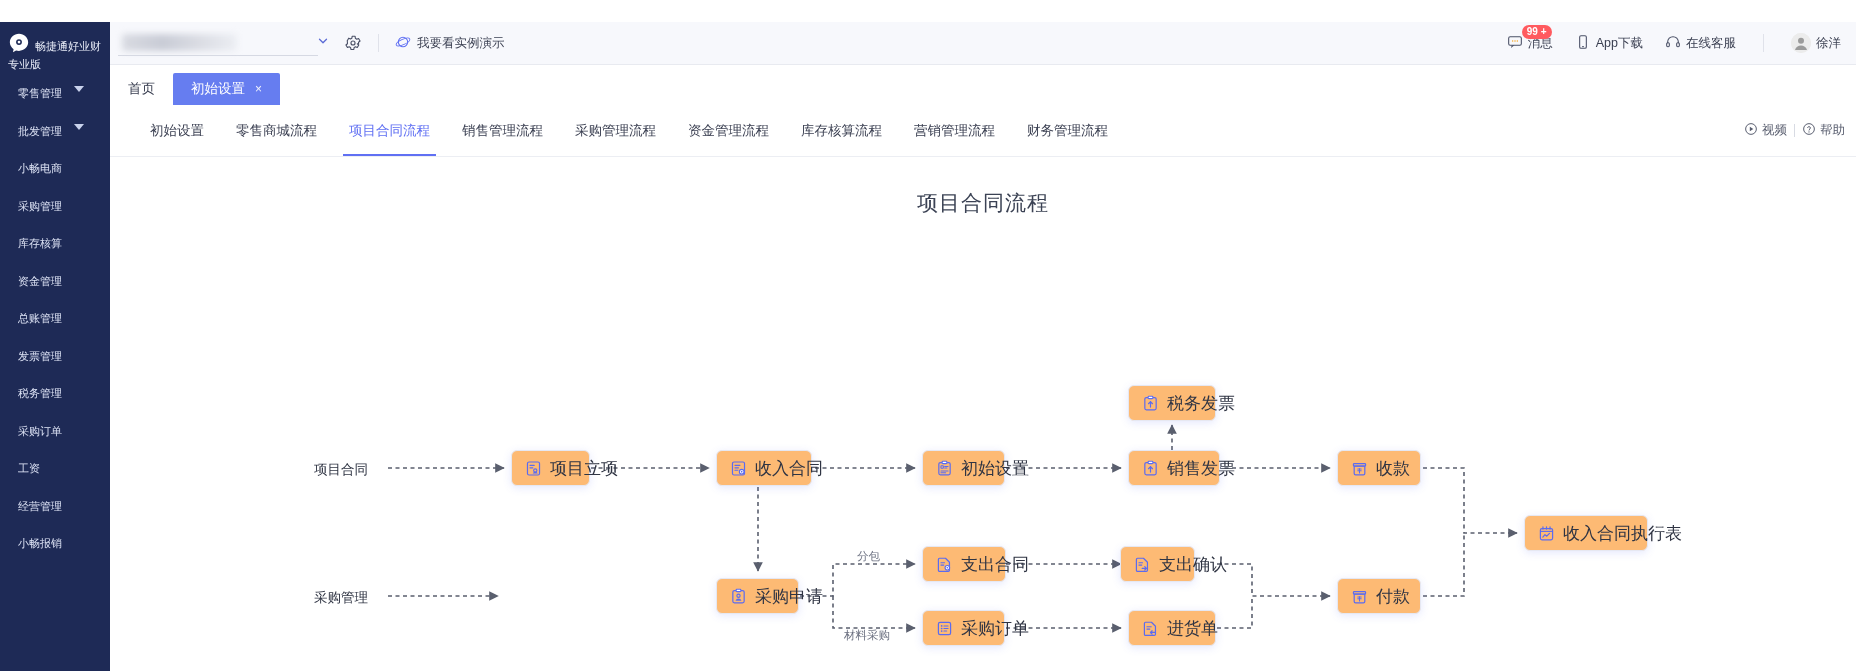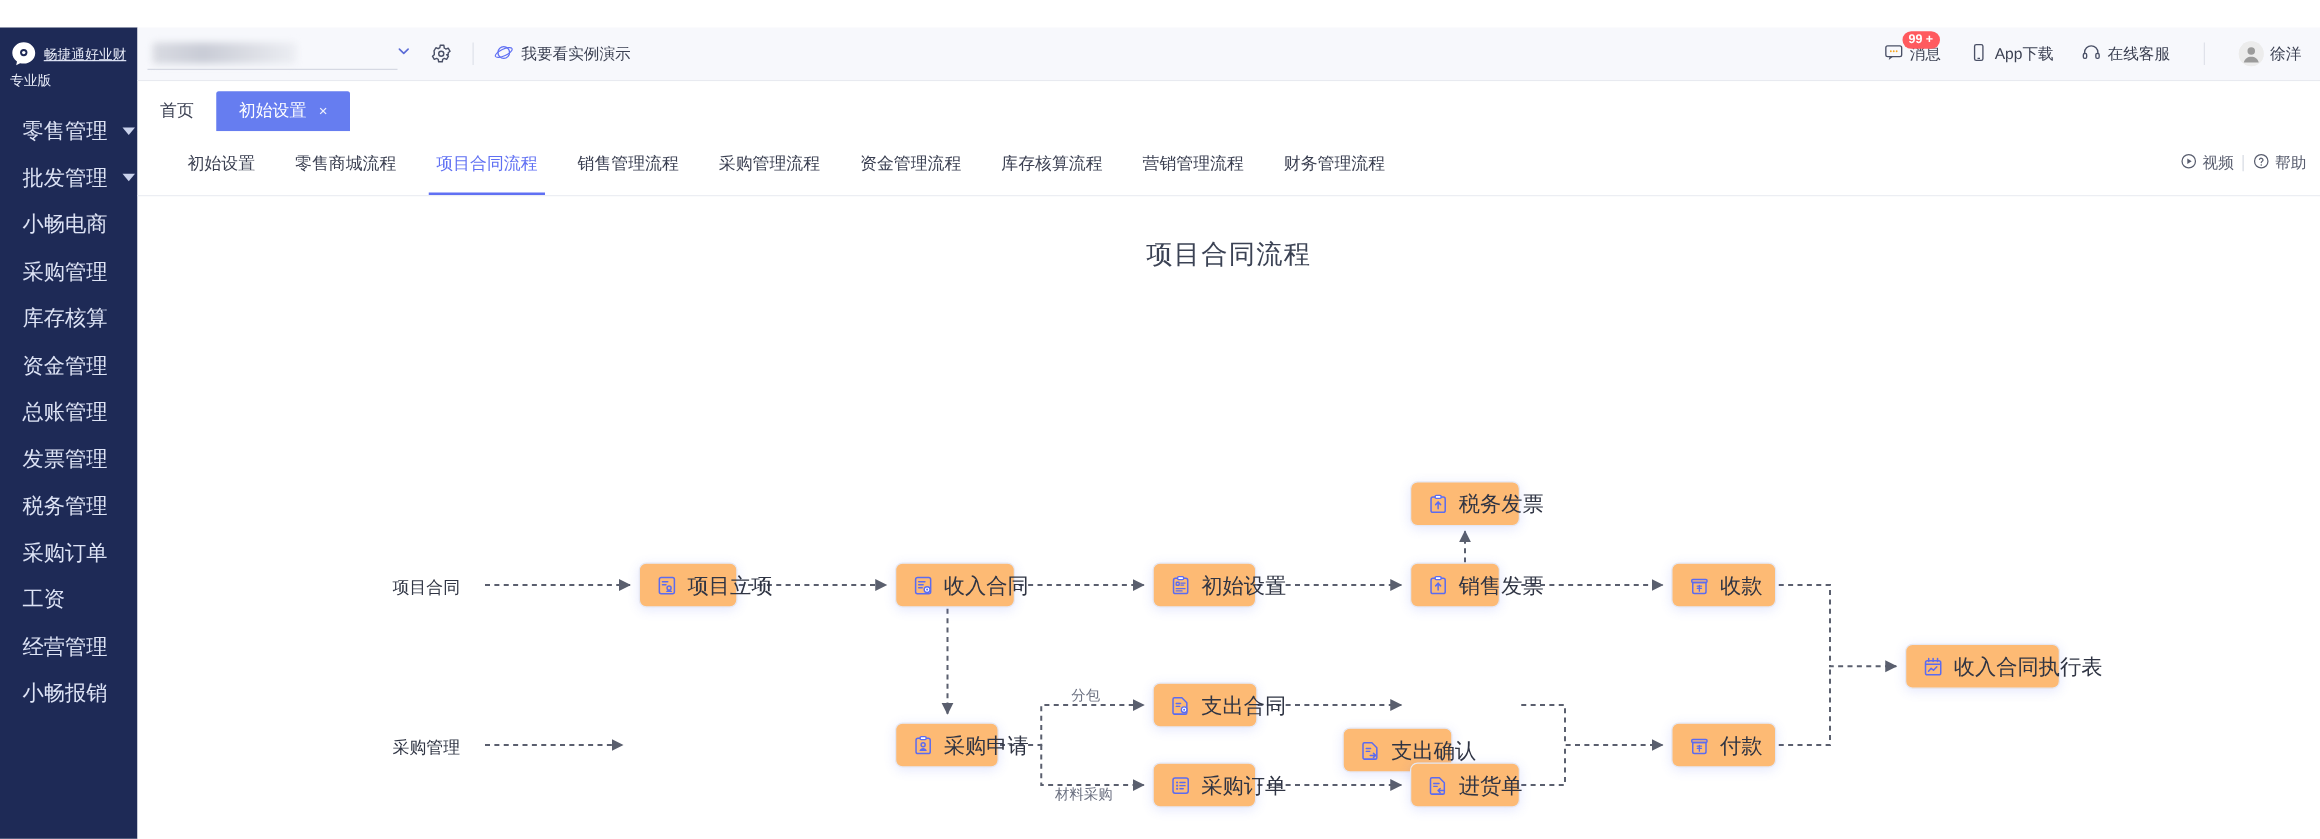--- a/index.html
+++ b/index.html
@@ -11,33 +11,33 @@
 
   
   .topstrip { position:absolute; left:0; top:0; width:1856px; height:22px; background:#ffffff; }
 
   
   .sidebar {
     position:absolute; left:0; top:22px; width:110px; height:649px;
     background:#1e2a56; color:#d6dcf0; overflow:hidden;
   }
   .logo-wrap { padding:10px 0 4px 0; position:relative; height:58px; }
-  .logo-row { display:flex; align-items:center; gap:5px; padding-left:8px;text-decoration:underline; }
+  .logo-row { display:flex; align-items:flex-end; gap:5px; padding-left:8px; }
   .logo-mark {
     width:22px; height:22px; flex:0 0 22px; display:flex; align-items:center; justify-content:center;
   }
   .logo-text { font-size:11px; color:#e8ecf8; letter-spacing:0px; white-space:nowrap; }
   .logo-sub {
     font-size:11px; color:#e8ecf8; padding-left:8px; margin-top:3px;
     display:inline-block;
   }
   .nav-list { margin-top:6px; }
   .nav-item {
-    height:37.5px; display:flex; align-items:center; padding-left:18px;
-    font-size:17px; color:#dde3f5; cursor:pointer; gap:8px; white-space:nowrap;
+    height:37.5px; display:flex; padding-left:18px;
+    font-size:11px; color:#dde3f5; cursor:pointer; gap:8px; white-space:nowrap;
   }
   .caret-down {
     width:0;height:0;border-left:5px solid transparent;border-right:5px solid transparent;
     border-top:6px solid #c9d2ec; margin-left:4px;
   }
 
   
   .header {
     position:absolute; left:110px; top:22px; width:1746px; height:43px;
     background:#f7f8fc; display:flex; align-items:center;
@@ -396,21 +396,21 @@
       <div class="node" style="left: 1018px; top: 280px; width: 88px;">
         <span class="ic">
           <svg width="17" height="17" viewBox="0 0 24 24">
             <rect x="4" y="3.6" width="16" height="17.4" rx="2.2" fill="none" stroke="#5b6bf0" stroke-width="1.7"></rect>
             <rect x="8.6" y="1.8" width="6.8" height="3.4" rx="1.2" fill="#fff" stroke="#5b6bf0" stroke-width="1.6"></rect>
             <path d="M12 17V9.4M12 9.4l-2.8 2.9M12 9.4l2.8 2.9" fill="none" stroke="#5b6bf0" stroke-width="1.7" stroke-linecap="round" stroke-linejoin="round"></path>
           </svg>
         </span>
         <span>税务发票</span>
       </div>
-      <div class="node" style="left: 1018px; top: 345px; width: 72px;">
+      <div class="node" style="left: 1018px; top: 345px; width: 92px;">
         <span class="ic">
           <svg width="17" height="17" viewBox="0 0 24 24">
             <rect x="4" y="3.6" width="16" height="17.4" rx="2.2" fill="none" stroke="#5b6bf0" stroke-width="1.7"></rect>
             <rect x="8.6" y="1.8" width="6.8" height="3.4" rx="1.2" fill="#fff" stroke="#5b6bf0" stroke-width="1.6"></rect>
             <path d="M12 17V9.4M12 9.4l-2.8 2.9M12 9.4l2.8 2.9" fill="none" stroke="#5b6bf0" stroke-width="1.7" stroke-linecap="round" stroke-linejoin="round"></path>
           </svg>
         </span>
         <span>销售发票</span>
       </div>
       <div class="node" style="left: 1227px; top: 345px; width: 84px;">
@@ -450,21 +450,21 @@
           <svg width="17" height="17" viewBox="0 0 24 24">
             <path d="M5 3.2h8.4L19 8.8V20a1.6 1.6 0 01-1.6 1.6H5A1.6 1.6 0 013.4 20V4.8A1.6 1.6 0 015 3.2z" fill="none" stroke="#5b6bf0" stroke-width="1.7" stroke-linejoin="round"></path>
             <line x1="7" y1="9.6" x2="12" y2="9.6" stroke="#5b6bf0" stroke-width="1.6" stroke-linecap="round"></line>
             <line x1="7" y1="12.8" x2="11" y2="12.8" stroke="#5b6bf0" stroke-width="1.6" stroke-linecap="round"></line>
             <circle cx="16" cy="16.6" r="3.2" fill="#fff" stroke="#5b6bf0" stroke-width="1.6"></circle>
             <circle cx="16" cy="16.6" r="1.15" fill="#5b6bf0"></circle>
           </svg>
         </span>
         <span>支出合同</span>
       </div>
-      <div class="node" style="left: 964px; top: 441px; width: 88px; margin-top: 36px;">
+      <div class="node" style="left: 1010px; top: 441px; width: 75px;">
         <span class="ic">
           <svg width="17" height="17" viewBox="0 0 24 24">
             <path d="M5 3.2h8.4L19 8.8V20a1.6 1.6 0 01-1.6 1.6H5A1.6 1.6 0 013.4 20V4.8A1.6 1.6 0 015 3.2z" fill="none" stroke="#5b6bf0" stroke-width="1.7" stroke-linejoin="round"></path>
             <line x1="7" y1="9.6" x2="12" y2="9.6" stroke="#5b6bf0" stroke-width="1.6" stroke-linecap="round"></line>
             <line x1="7" y1="12.8" x2="11" y2="12.8" stroke="#5b6bf0" stroke-width="1.6" stroke-linecap="round"></line>
             <path d="M11.5 17.4h6M15.2 15l2.4 2.4-2.4 2.4" fill="none" stroke="#5b6bf0" stroke-width="1.7" stroke-linecap="round" stroke-linejoin="round"></path>
           </svg>
         </span>
         <span>支出确认</span>
       </div>

